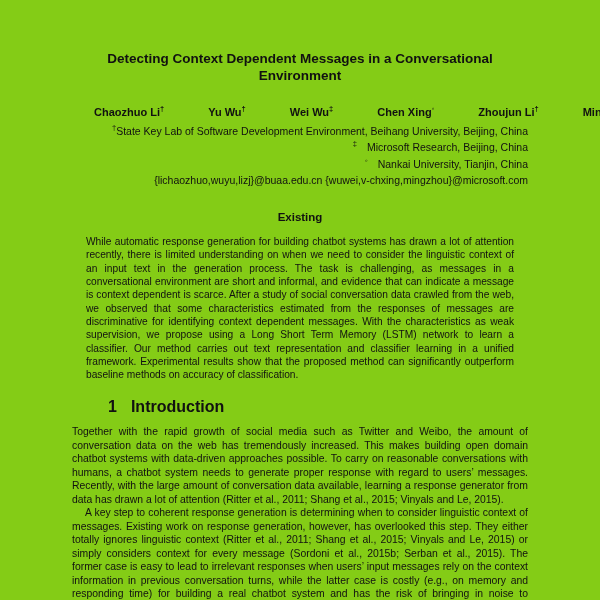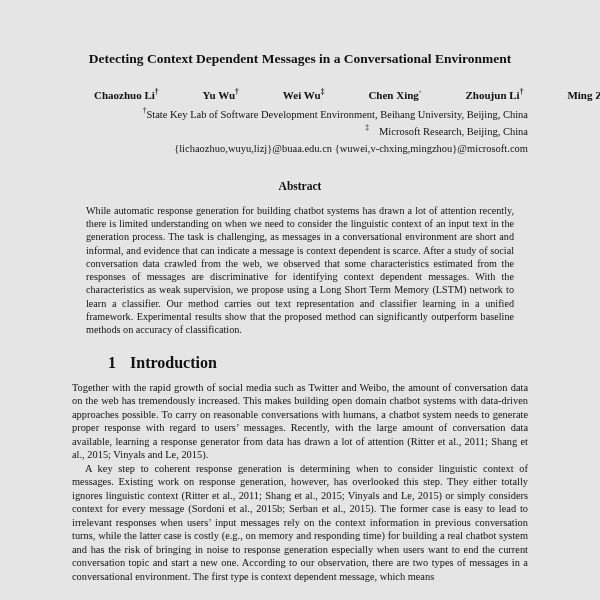--- a/index.html
+++ b/index.html
@@ -1,21 +1,21 @@
 <!DOCTYPE html>
 <html><head>
 <meta charset="utf-8">
 <style>
   * { margin: 0; padding: 0; box-sizing: border-box; }
   html, body { width: 600px; height: 600px; background: #ffffff; overflow: hidden; }
   .page {
     width: 600px; height: 600px;
-    background: #e5e5e5;
+    background: #84cc16;
     padding: 50px 72px 0 72px;
-    font-family: Liberation Serif, serif;
+    font-family: Liberation Sans, sans-serif;
     color: #111111;
   }
   .paper-title {
     text-align: center;
     font-weight: bold;
     font-size: 13.5px;
     line-height: 17px;
     margin-bottom: 20px;
   }
   .author-line {
@@ -73,24 +73,25 @@
 <div class="page">
 
   <h1 class="paper-title">Detecting Context Dependent Messages in a Conversational Environment</h1>
 
   <div class="author-line">
     <span class="author"><span>Chaozhuo Li</span><sup>†</sup></span><span class="author"><span>Yu Wu</span><sup>†</sup></span><span class="author"><span>Wei Wu</span><sup>‡</sup></span><span class="author"><span>Chen Xing</span><sup>◦</sup></span><span class="author"><span>Zhoujun Li</span><sup>†</sup></span><span class="author"><span>Ming Zhou</span><sup>‡</sup></span>
   </div>
 
   <div class="affil-line"><sup>†</sup><span>State Key Lab of Software Development Environment, Beihang University, Beijing, China</span></div>
   <div class="affil-line"><sup class="affil-marker-spaced">‡</sup><span>Microsoft Research, Beijing, China</span></div>
+  <div class="affil-line"><sup class="affil-marker-spaced">◦</sup><span>Nankai University, Tianjin, China</span></div>
 
   <div class="email-line">{lichaozhuo,wuyu,lizj}@buaa.edu.cn {wuwei,v-chxing,mingzhou}@microsoft.com</div>
 
-  <div class="abstract-heading">Abstract</div>
+  <div class="abstract-heading">Existing</div>
 
   <p class="abstract-body">While automatic response generation for building chatbot systems has drawn a lot of attention recently, there is limited understanding on when we need to consider the linguistic context of an input text in the generation process. The task is challenging, as messages in a conversational environment are short and informal, and evidence that can indicate a message is context dependent is scarce. After a study of social conversation data crawled from the web, we observed that some characteristics estimated from the responses of messages are discriminative for identifying context dependent messages. With the characteristics as weak supervision, we propose using a Long Short Term Memory (LSTM) network to learn a classifier. Our method carries out text representation and classifier learning in a unified framework. Experimental results show that the proposed method can significantly outperform baseline methods on accuracy of classification.</p>
 
   <div class="section-heading">
     <span class="sec-num">1</span><span>Introduction</span>
   </div>
 
   <p class="body-para">Together with the rapid growth of social media such as Twitter and Weibo, the amount of conversation data on the web has tremendously increased. This makes building open domain chatbot systems with data-driven approaches possible. To carry on reasonable conversations with humans, a chatbot system needs to generate proper response with regard to users’ messages. Recently, with the large amount of conversation data available, learning a response generator from data has drawn a lot of attention (Ritter et al., 2011; Shang et al., 2015; Vinyals and Le, 2015).</p>
   <p class="body-para indented">A key step to coherent response generation is determining when to consider linguistic context of messages. Existing work on response generation, however, has overlooked this step. They either totally ignores linguistic context (Ritter et al., 2011; Shang et al., 2015; Vinyals and Le, 2015) or simply considers context for every message (Sordoni et al., 2015b; Serban et al., 2015). The former case is easy to lead to irrelevant responses when users’ input messages rely on the context information in previous conversation turns, while the latter case is costly (e.g., on memory and responding time) for building a real chatbot system and has the risk of bringing in noise to response generation especially when users want to end the current conversation topic and start a new one. According to our observation, there are two types of messages in a conversational environment. The first type is context dependent message, which means</p>
 

